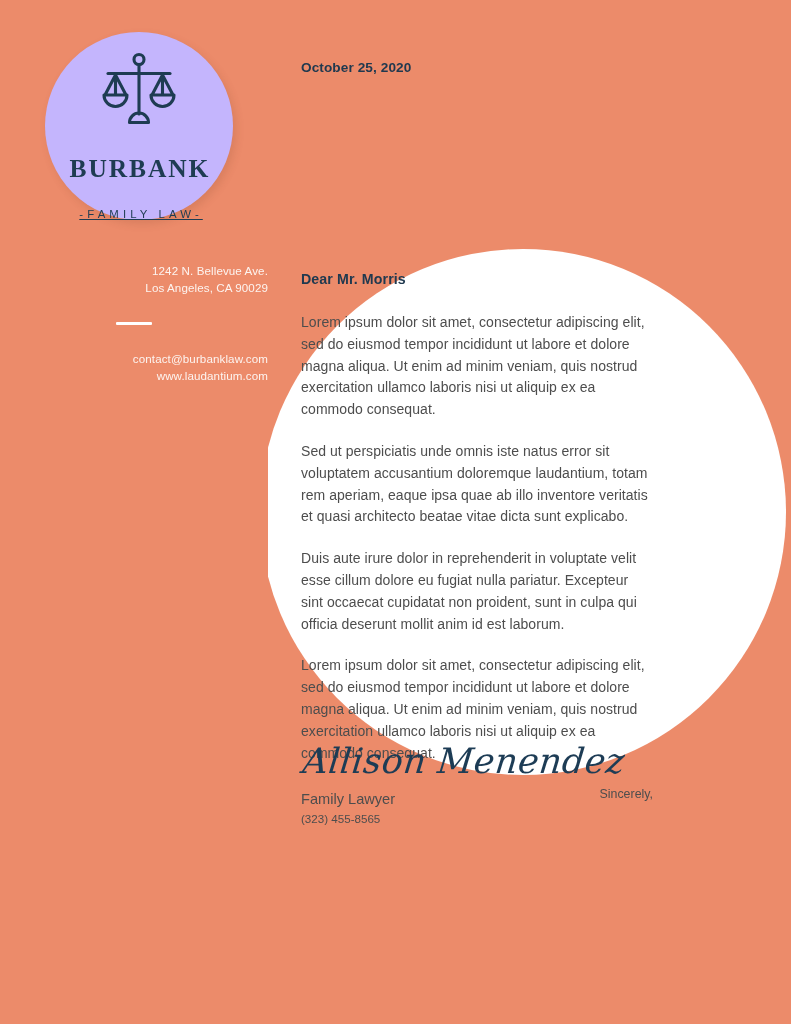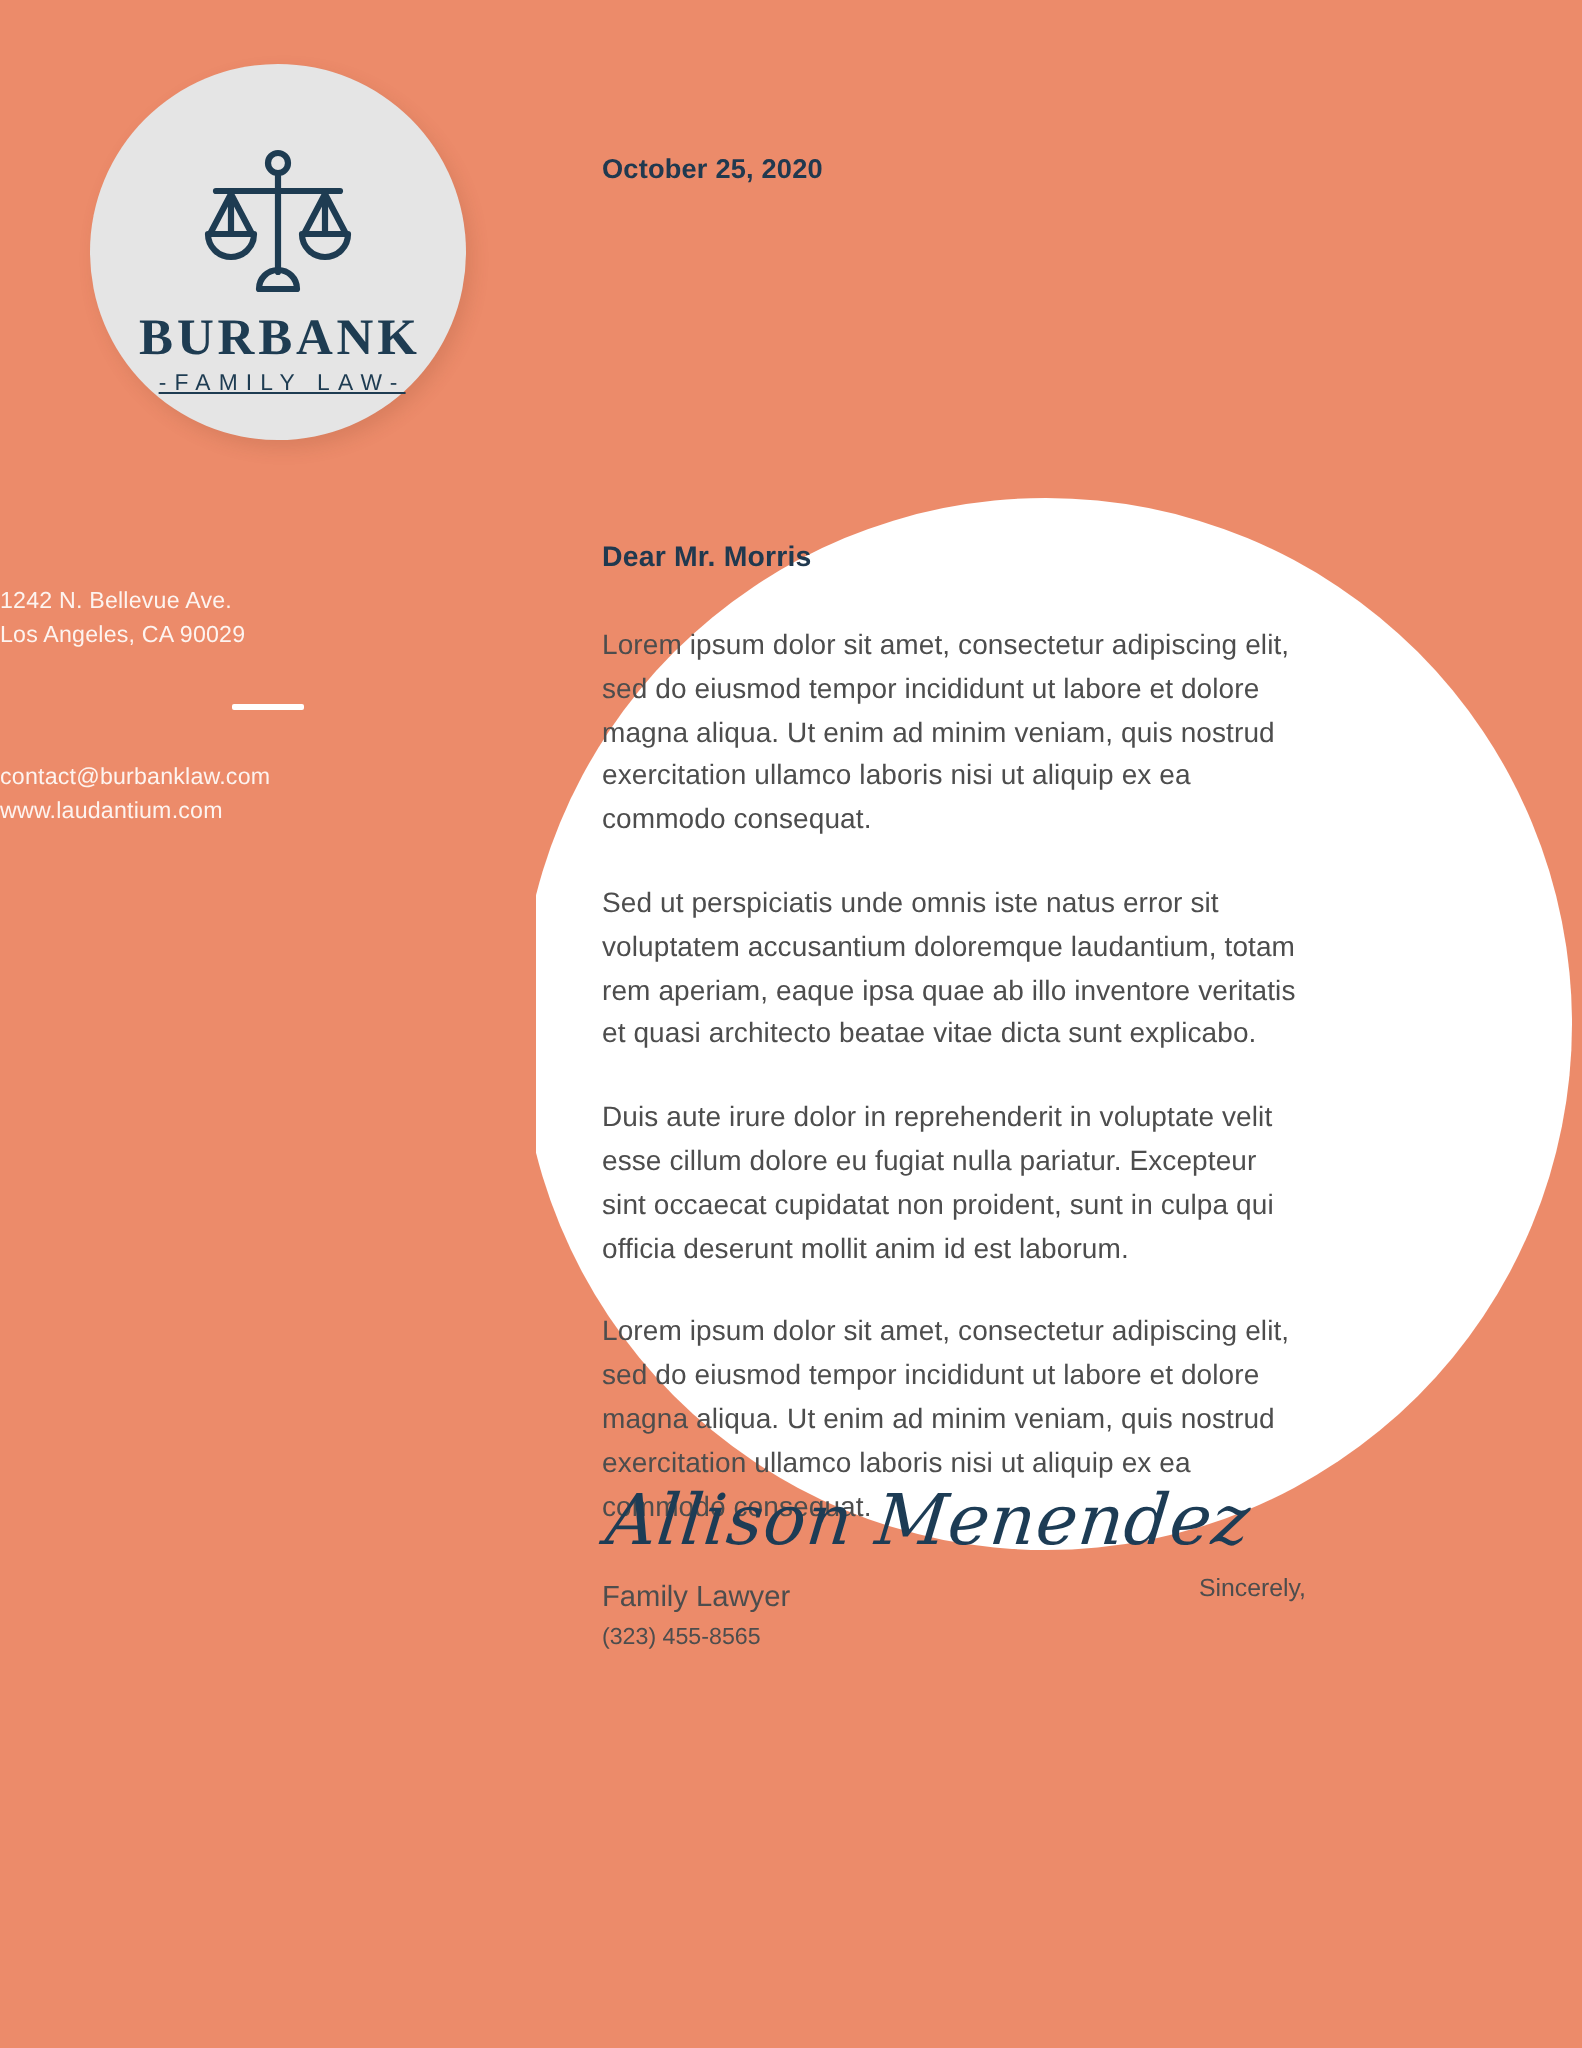--- a/index.html
+++ b/index.html
@@ -45,26 +45,26 @@
   }
 
   
   .logo-badge {
     position: absolute;
     left: 45px;
     top: 32px;
     width: 188px;
     height: 188px;
     border-radius: 50%;
-    background: #e5e5e5;
+    background: #c4b5fd;
     box-shadow: 3px 4px 9px rgba(120, 60, 40, 0.16);
     display: flex;
     flex-direction: column;
     align-items: center;
-    justify-content: center;
+    justify-content: space-between;
     box-sizing: border-box;
     padding-top: 20px;
   }
   .logo-mark {
     width: 78px;
     height: 76px;
     display: block;
   }
   .logo-name {
     margin-top: 6px;
@@ -84,23 +84,23 @@
     color: #1e3c52;
     line-height: 1;
     text-indent: 4.1px;
     text-decoration: underline;
   }
 
   
   .sidebar-contact {
     position: absolute;
     left: 0;
-    top: 292px;
+    top: 262px;
     width: 268px;
-    text-align: left;
+    text-align: right;
     color: #ffffff;
   }
   .addr-line {
     font-size: 11.6px;
     line-height: 17px;
     color: #fdf4f0;
     letter-spacing: 0.1px;
   }
   .divider {
     width: 36px;
@@ -111,21 +111,21 @@
   }
   .contact-line {
     font-size: 11.6px;
     line-height: 17px;
     color: #fdf4f0;
     letter-spacing: 0.1px;
   }
   .letter-date {
     position: absolute;
     left: 301px;
-    top: 77px;
+    top: 60px;
     font-size: 13.6px;
     font-weight: bold;
     color: #20394f;
     letter-spacing: 0.1px;
   }
   .salutation {
     position: absolute;
     left: 301px;
     top: 271px;
     font-size: 14.2px;

